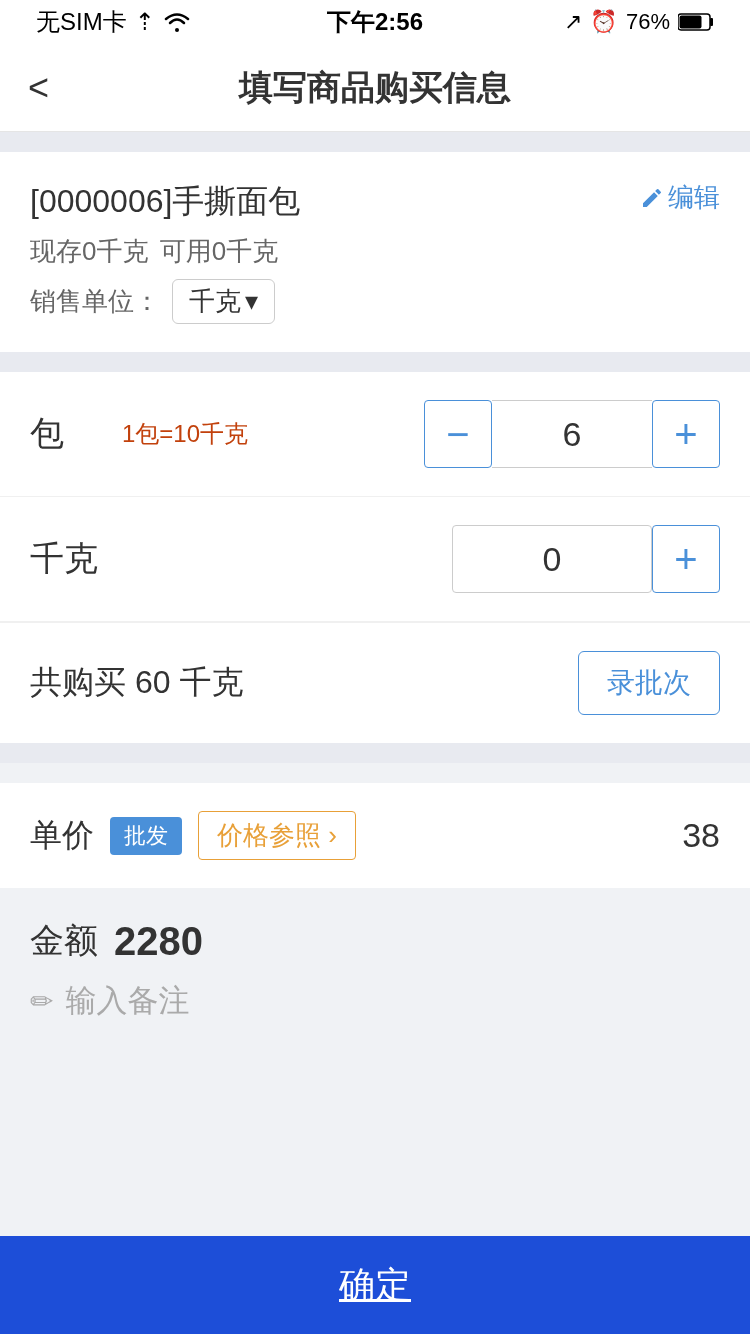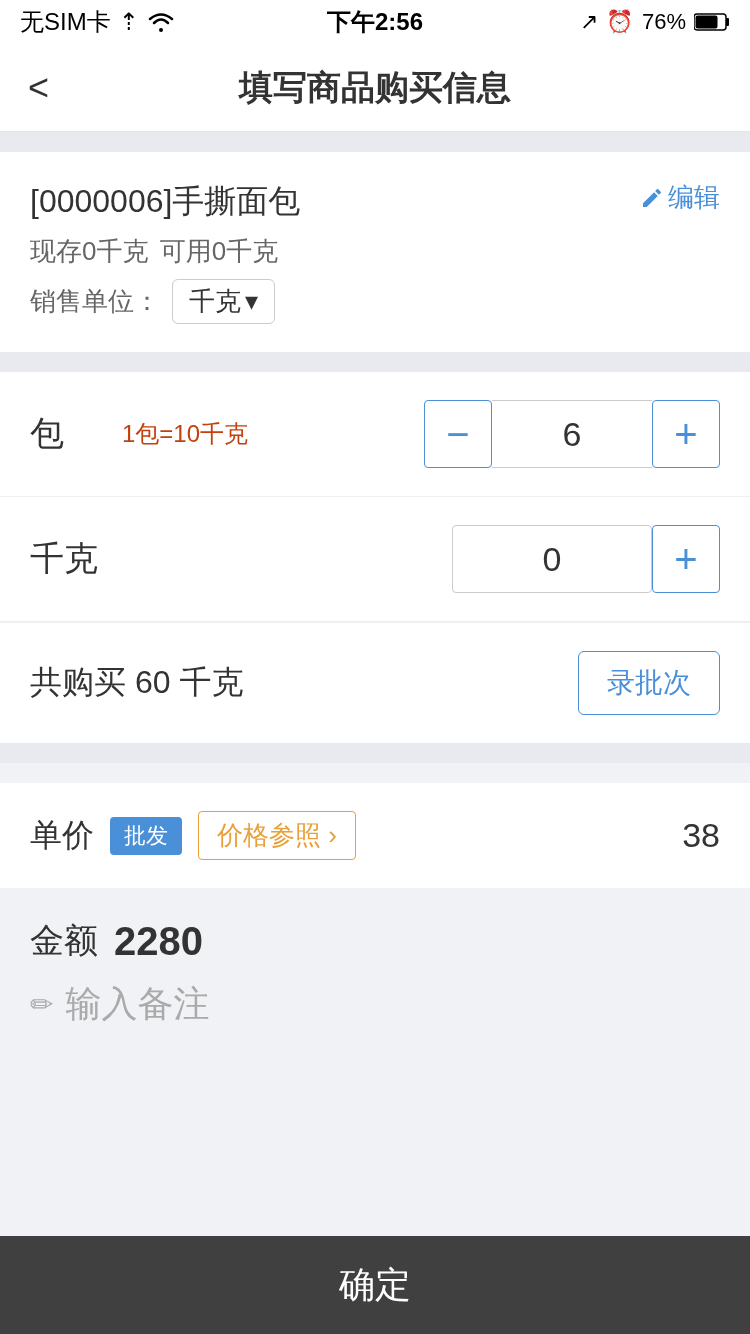--- a/index.html
+++ b/index.html
@@ -14,21 +14,21 @@
     }
 
     
     .status-bar {
       width: 750px;
       height: 44px;
       background: #fff;
       display: flex;
       align-items: center;
       justify-content: space-between;
-      padding: 0 20px;
+      padding: 0 36px;
       font-size: 26px;
       font-weight: 500;
       color: #000;
     }
     .status-left {
       display: flex;
       align-items: center;
       gap: 8px;
       font-size: 24px;
     }
@@ -308,46 +308,47 @@
     .remark-row {
       display: flex;
       align-items: center;
       gap: 12px;
     }
     .pencil-icon {
       color: #aaa;
       font-size: 28px;
     }
     .remark-text {
-      font-size: 36px;
+      font-size: 31px;
       color: #aaa;
     }
 
     
     .content-spacer {
       height: 300px;
       background: #f0f2f5;
     }
 
     
     .confirm-btn {
       position: fixed;
       bottom: 0;
       left: 0;
       width: 750px;
       height: 98px;
-      background: #404040;
+      background: #1d4ed8;
       color: #fff;
       font-size: 36px;
       font-weight: 500;
       display: flex;
       align-items: center;
       justify-content: center;
       cursor: pointer;
       border: none;
+      text-decoration: underline;
     }
   </style>
 </head>
 <body>
 
 <div class="status-bar">
   <div class="status-left">
     <span>无SIM卡</span>
     <span>⇡</span>
     <svg width="28" height="24" viewBox="0 0 28 24">

